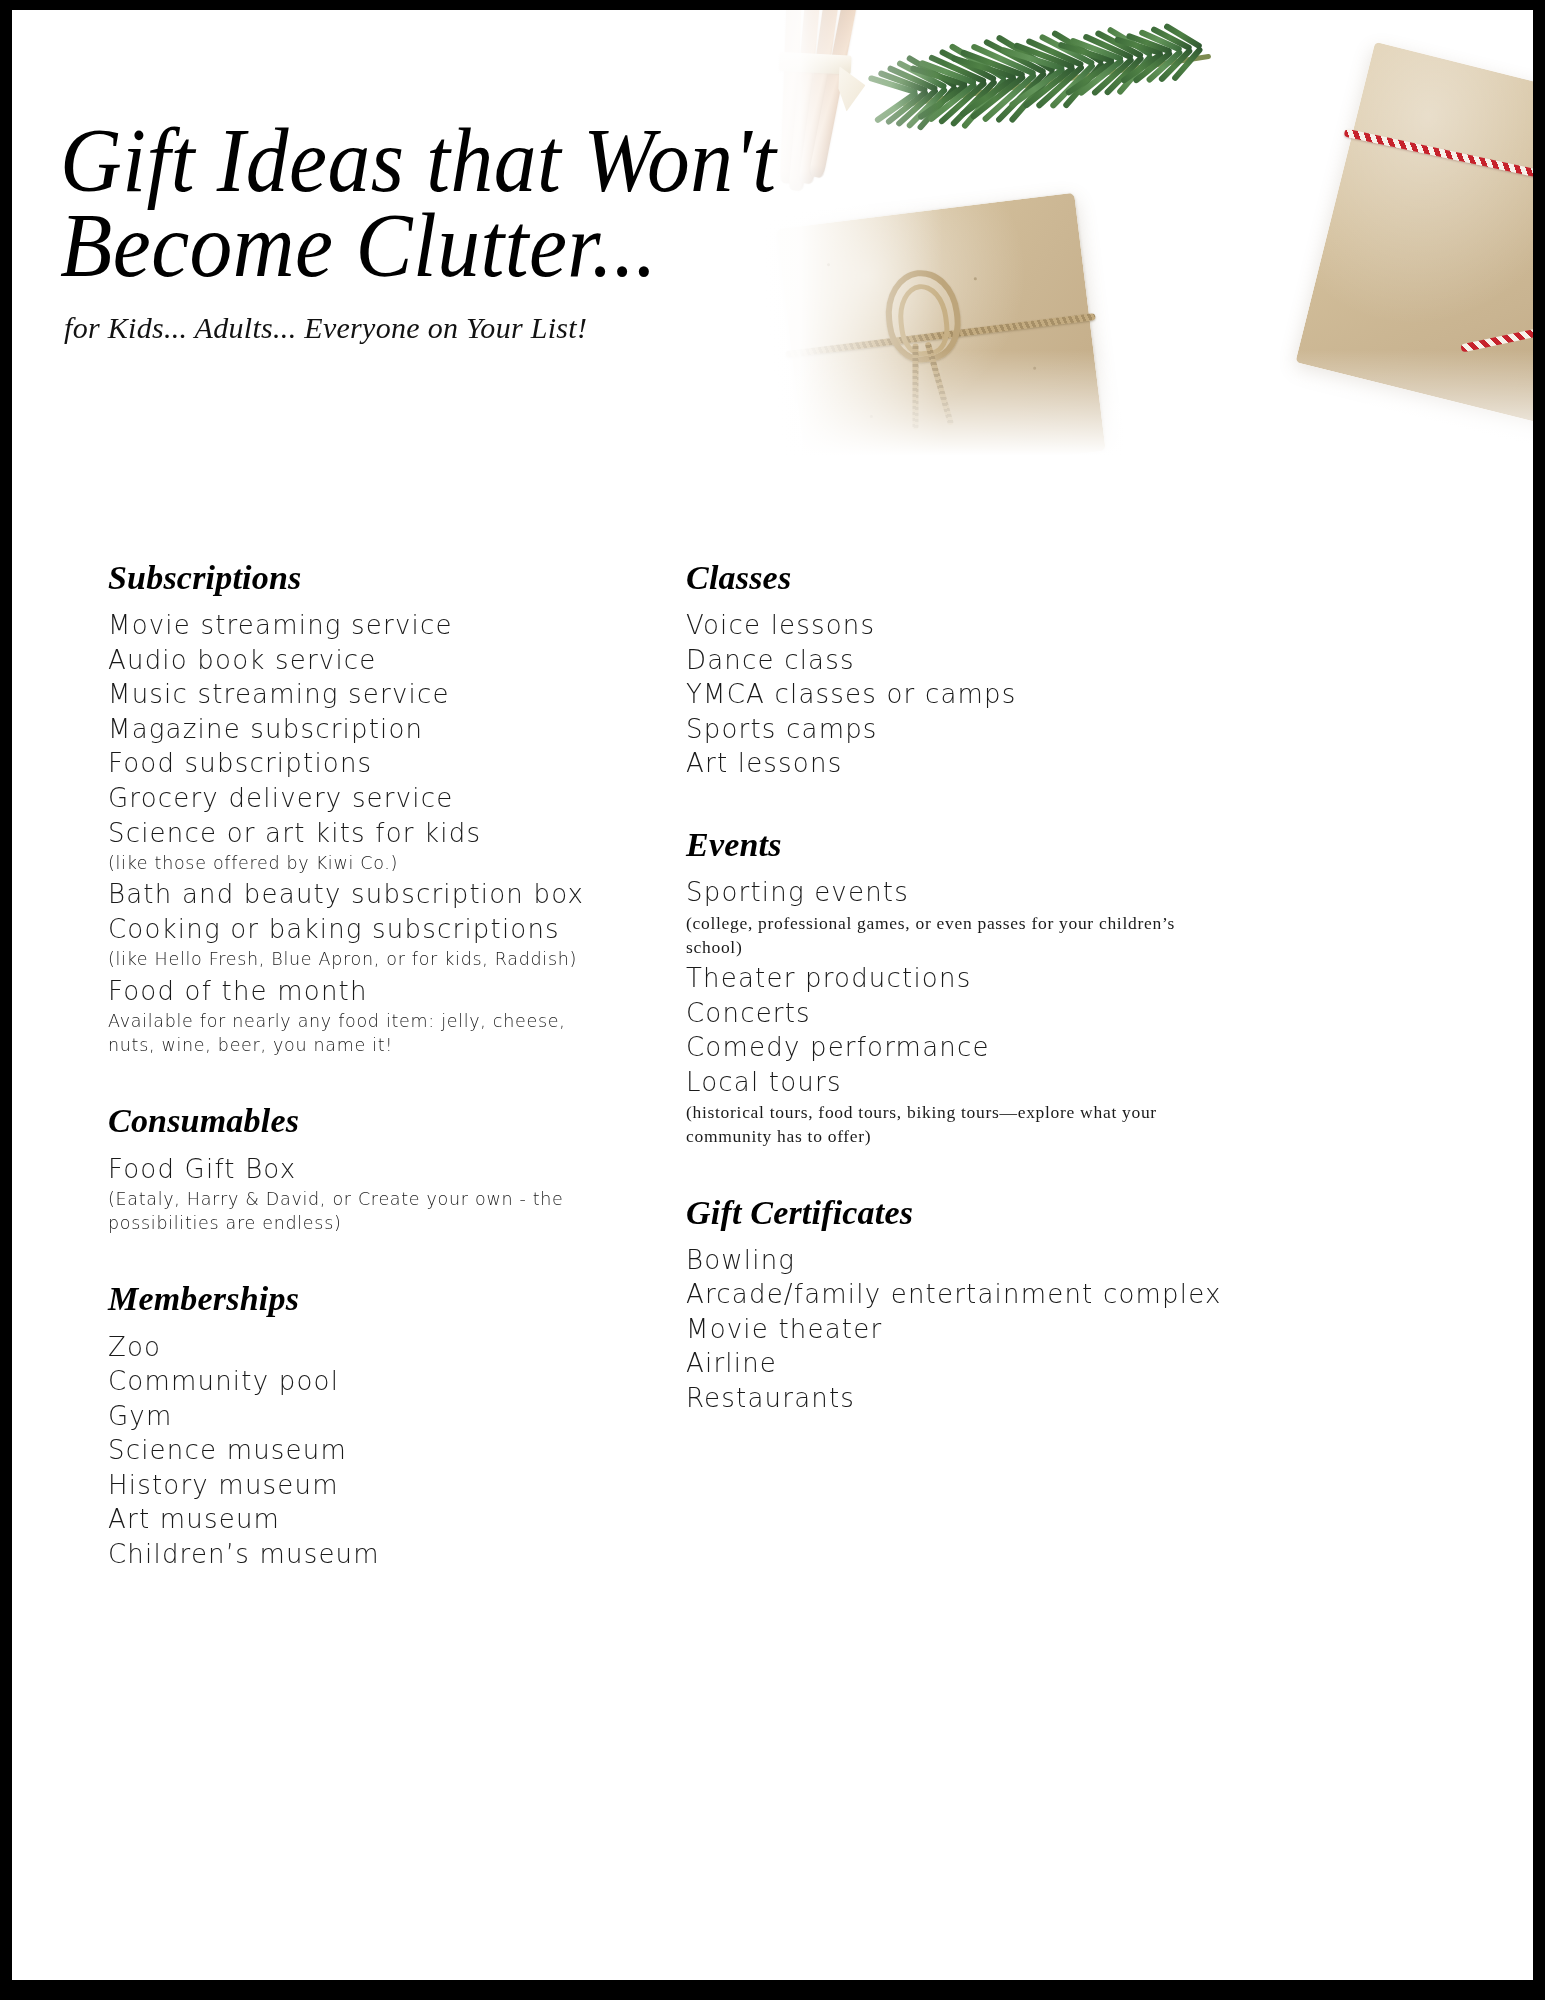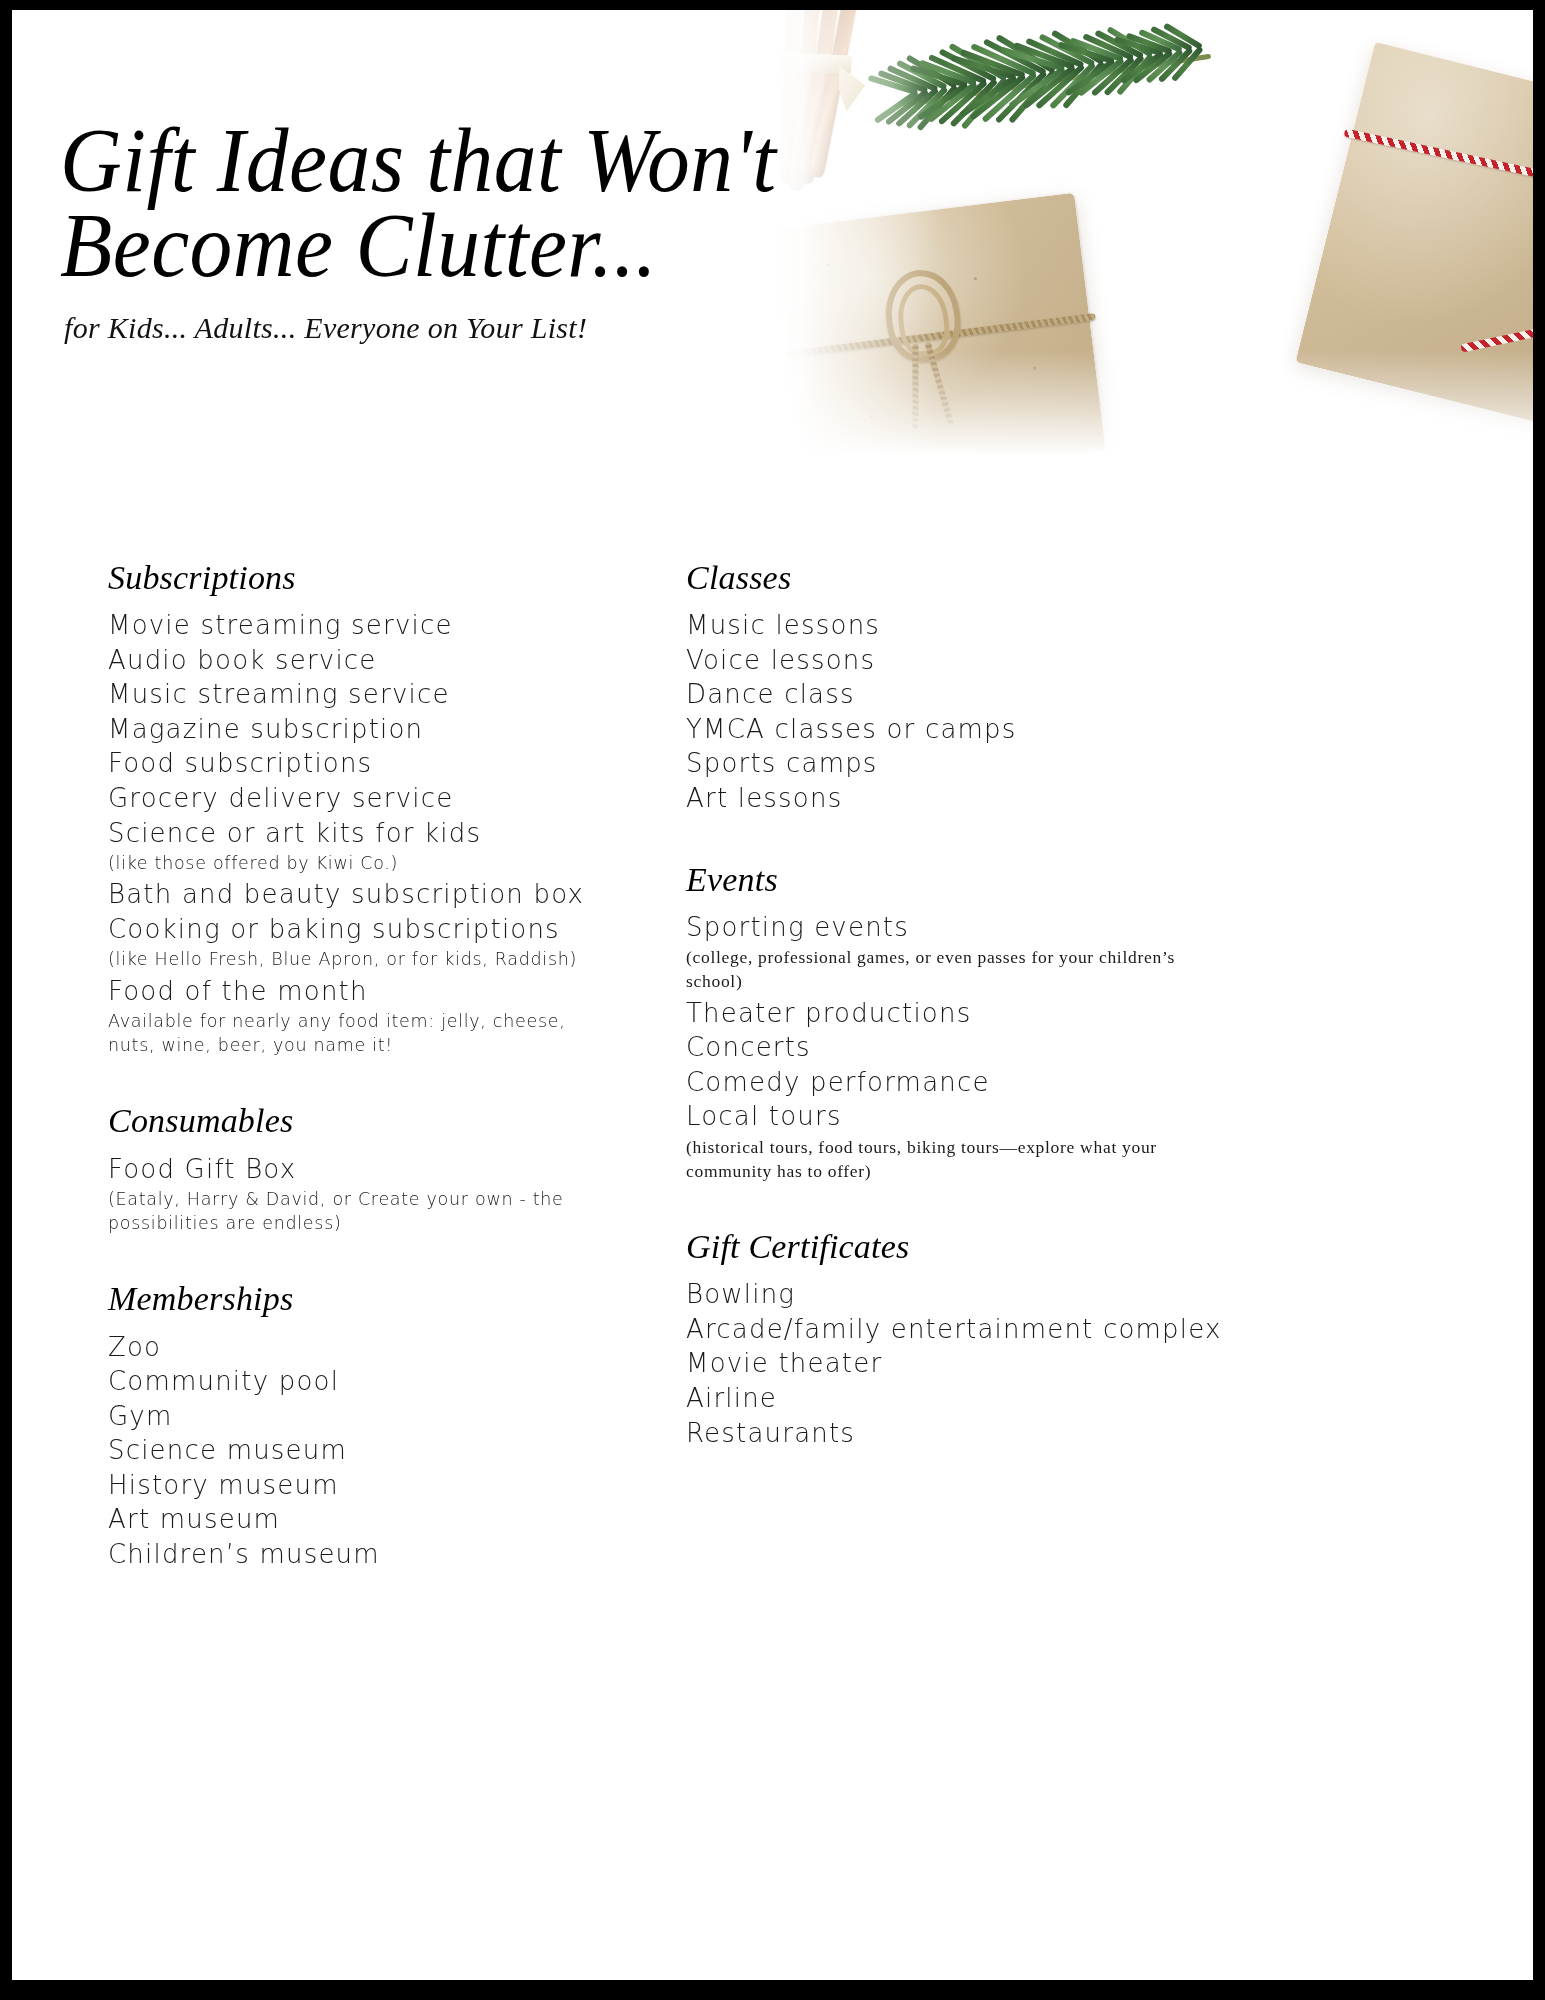--- a/index.html
+++ b/index.html
@@ -278,21 +278,21 @@
   }
   .col-left  { width: 640px; padding-left: 96px; }
   .col-right { width: 760px; padding-left: 34px; }
 
   .group { margin-bottom: 44px; }
   .group:last-child { margin-bottom: 0; }
 
   .group-heading {
     font-family: "Liberation Serif", "DejaVu Serif", serif;
     font-style: italic;
-    font-weight: normal;
+    font-weight: bold;
     font-size: 34px;
     line-height: 1.18;
     color: #000000;
     margin: 0 0 10px 0;
     letter-spacing: 0.2px;
   }
   .item {
     font-family: "DejaVu Sans", "Liberation Sans", sans-serif;
     font-weight: 300;
     font-size: 26px;
@@ -475,21 +475,20 @@
               <li class="item">History museum</li>
               <li class="item">Art museum</li>
               <li class="item">Children’s museum</li>
             </ul>
           </div>
         </div>
       <div class="col col-right" id="col-right">
           <div class="group">
             <div class="group-heading">Classes</div>
             <ul class="plain">
-              <li class="item">Music lessons</li>
               <li class="item">Voice lessons</li>
               <li class="item">Dance class</li>
               <li class="item">YMCA classes or camps</li>
               <li class="item">Sports camps</li>
               <li class="item">Art lessons</li>
             </ul>
           </div>
           <div class="group">
             <div class="group-heading">Events</div>
             <ul class="plain">

